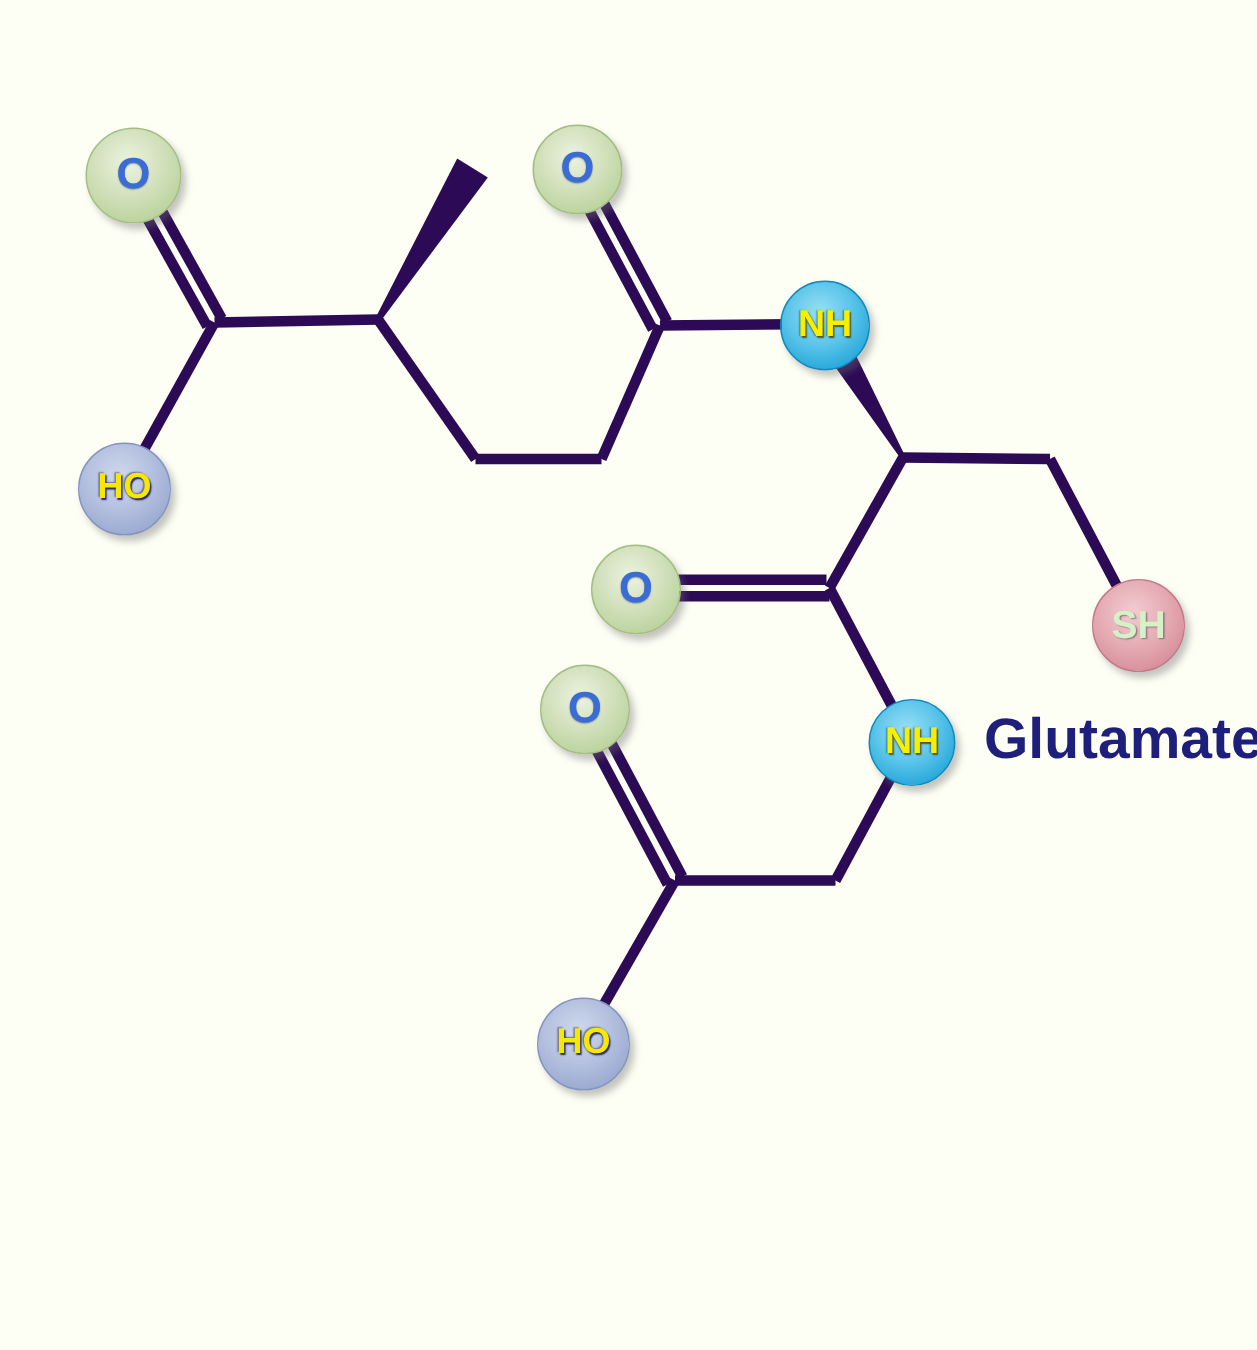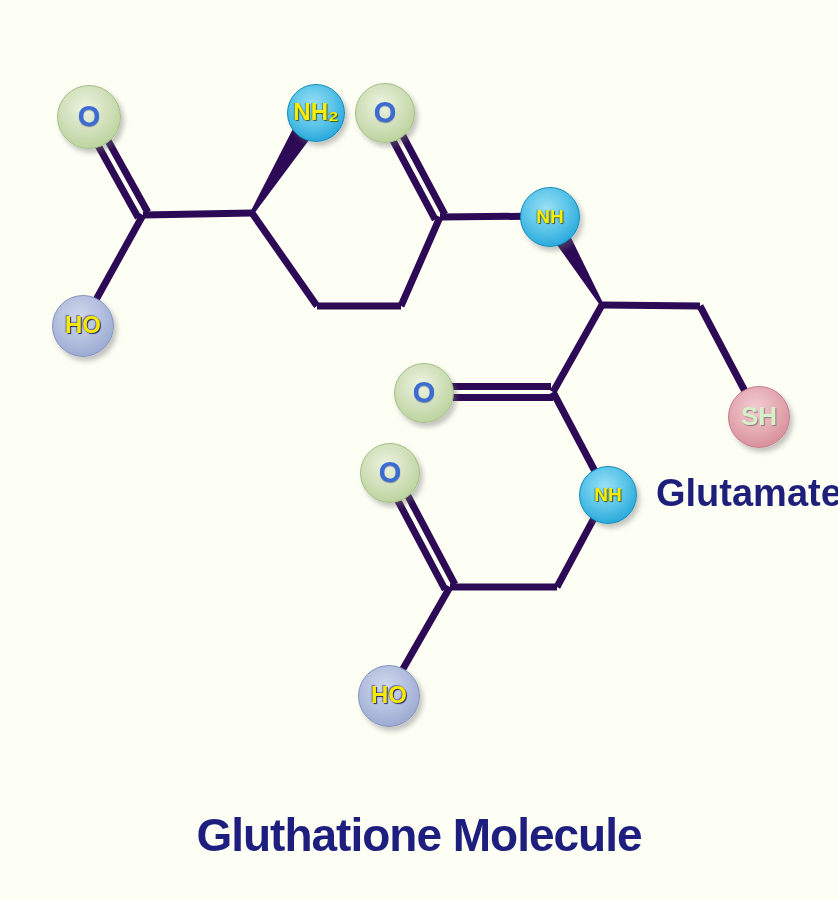--- a/index.html
+++ b/index.html
@@ -18,21 +18,21 @@
   .atom .sym{line-height:1;transform:translateY(-1px);}
   .atom.oxygen{
     background:radial-gradient(circle at 44% 36%, #ecf3e0 0%, #d4e2bf 40%, #bdd4a0 75%, #aac588 100%);
     border:1px solid #a3bd83;
   }
   .atom.oxygen .sym{color:#3a6cd4;font-size:29px;text-shadow:0 1px 1px rgba(25,45,130,.55);}
   .atom.nitrogen{
     background:radial-gradient(circle at 44% 36%, #9ae0f6 0%, #5ec6ea 42%, #27a8db 78%, #1695cd 100%);
     border:1px solid #118abd;
   }
-  .atom.nitrogen .sym{color:#f8ef00;font-size:19px;text-shadow:1px 1px 1px rgba(70,70,0,.85), -1px 0 1px rgba(0,80,120,.5);}
+  .atom.nitrogen .sym{color:#f8ef00;font-size:25px;text-shadow:1px 1px 1px rgba(70,70,0,.85), -1px 0 1px rgba(0,80,120,.5);}
   .atom.nitrogen.small .sym{font-size:24px;}
   .atom.sulfur{
     background:radial-gradient(circle at 44% 36%, #f2cdd2 0%, #e5abb3 45%, #d68c98 82%, #cd8190 100%);
     border:1px solid #c27a88;
   }
   .atom.sulfur .sym{color:#d4f1c8;font-size:26px;text-shadow:1px 1px 1px rgba(110,90,100,.7);}
   .atom.hydroxyl{
     background:radial-gradient(circle at 44% 36%, #d0d9ec 0%, #b3bfde 45%, #98a7d0 82%, #8c9bc8 100%);
     border:1px solid #8494c0;
     text-align:right;
@@ -87,23 +87,20 @@
       <line x1="393.9" y1="469.4" x2="454.9" y2="584.4"></line>
     </g>
 
     <polygon fill="#2d0a55" stroke="none" points="250.3,212 253.7,214.1 325.2,118.3 304.8,105.7"></polygon>
     <polygon fill="#2d0a55" stroke="none" points="540.2,221.3 557.8,210.7 603.5,304.1 600.5,305.9"></polygon>
   </svg>
 
   <div class="atom oxygen" style="left:57px;top:85px;width:62px;height:62px;">
     <span class="sym">O</span>
   </div>
-  <div class="atom nitrogen small" style="left:287px;top:84px;width:56px;height:56px;">
-    <span class="sym">NH₂</span>
-  </div>
   <div class="atom oxygen" style="left:355px;top:83px;width:58px;height:58px;">
     <span class="sym">O</span>
   </div>
   <div class="atom nitrogen" style="left:520px;top:187px;width:58px;height:58px;">
     <span class="sym">NH</span>
   </div>
   <div class="atom sulfur" style="left:728px;top:386px;width:60px;height:60px;">
     <span class="sym">SH</span>
   </div>
   <div class="atom oxygen" style="left:394px;top:363px;width:58px;height:58px;">
@@ -117,15 +114,14 @@
   </div>
   <div class="atom hydroxyl" style="left:358px;top:665px;width:60px;height:60px;">
     <span class="sym">HO</span>
   </div>
   <div class="atom hydroxyl" style="left:52px;top:295px;width:60px;height:60px;">
     <span class="sym">HO</span>
   </div>
 
   <div class="glabel cysteine">Glutamate</div>
 
-  <div class="title">Gluthatione Molecule</div>
 
 </div>
 
 </body></html>

